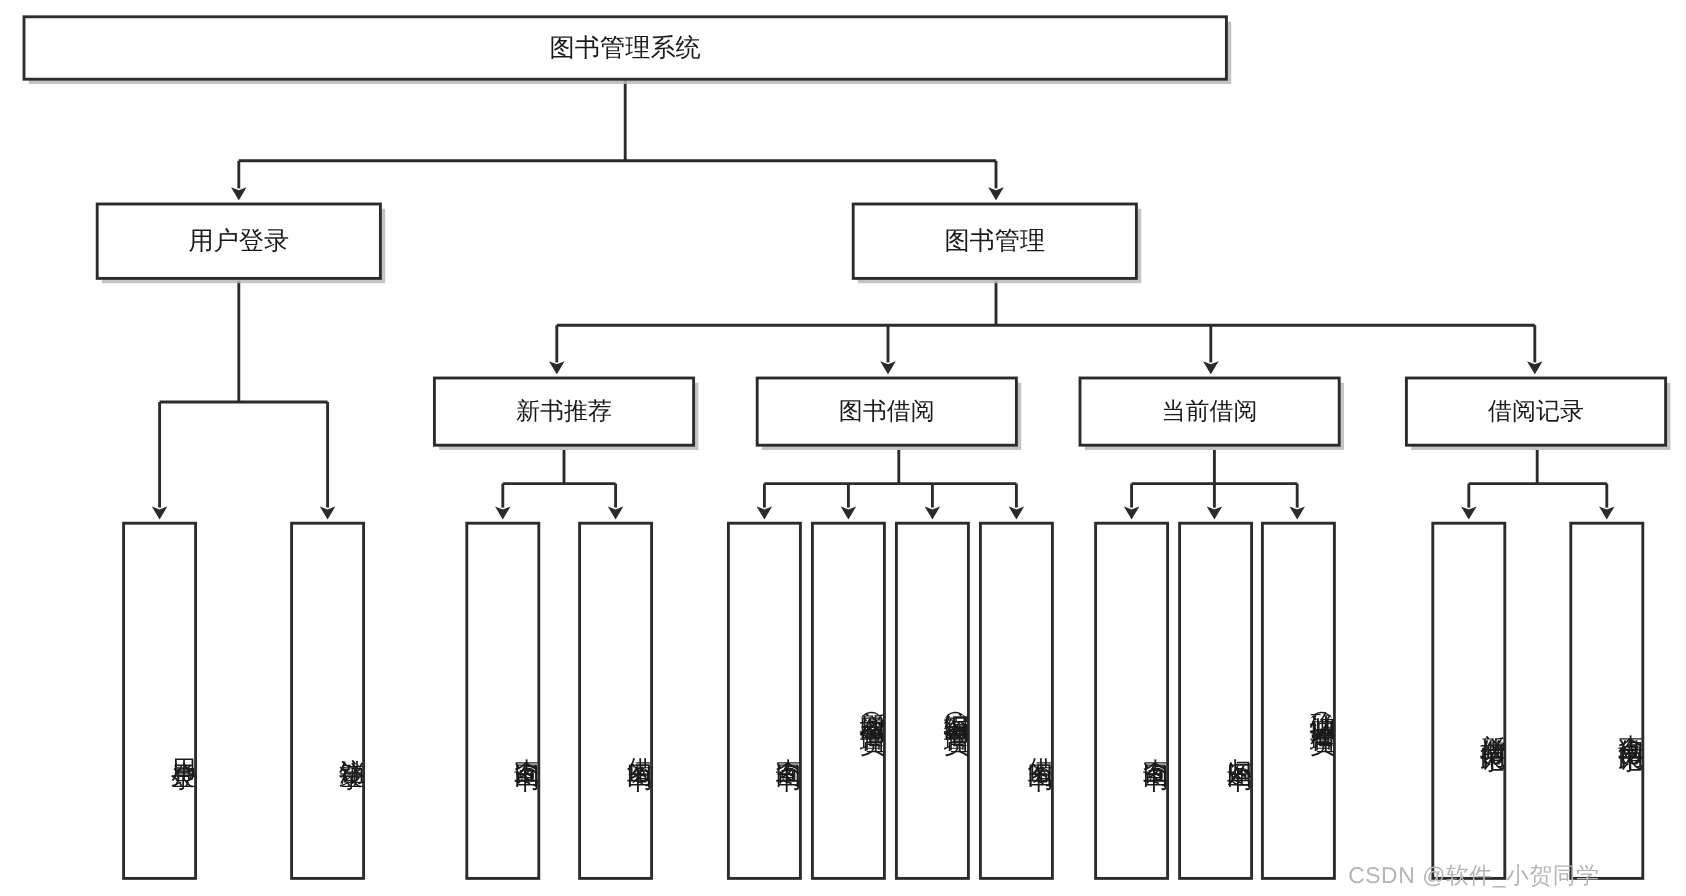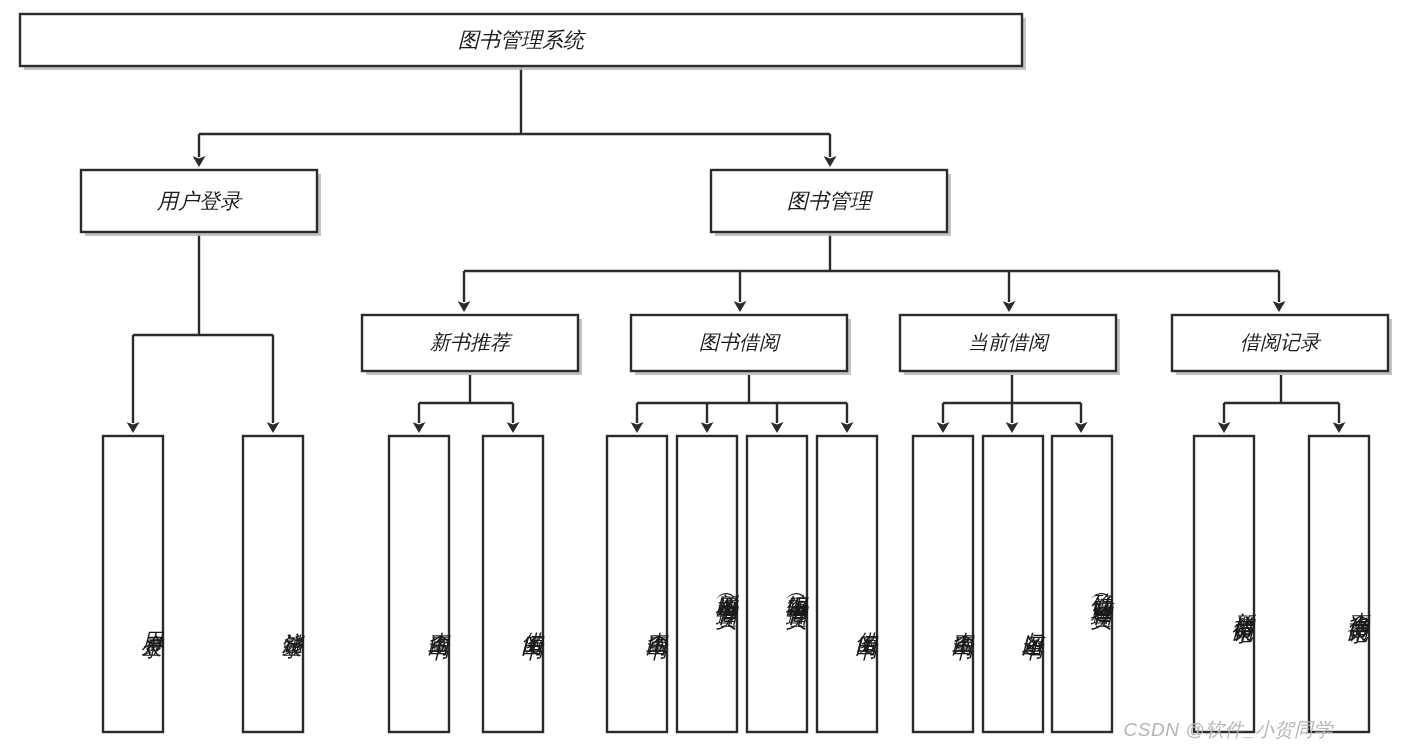--- a/index.html
+++ b/index.html
@@ -2,21 +2,21 @@
 <html><head>
 <meta charset="utf-8">
 <style>
   html,body{margin:0;padding:0;background:#ffffff;}
   body{
     width:1405px;height:747px;
     font-family:"Liberation Sans","DejaVu Sans",sans-serif;
     overflow:hidden;
     position:relative;
   }
-  #diagram-root{position:relative;width:1341px;height:747px;font-style:italic;}
+  #diagram-root{position:relative;width:1341px;height:747px;}
   svg#tree{position:absolute;left:0;top:0;width:1405px;height:747px;}
 
   .node-box{
     fill:#ffffff;
     stroke:#2b2b2b;
     stroke-width:2.4;
   }
   .node-shadow{
     fill:#b9b9b9;
     opacity:.85;

